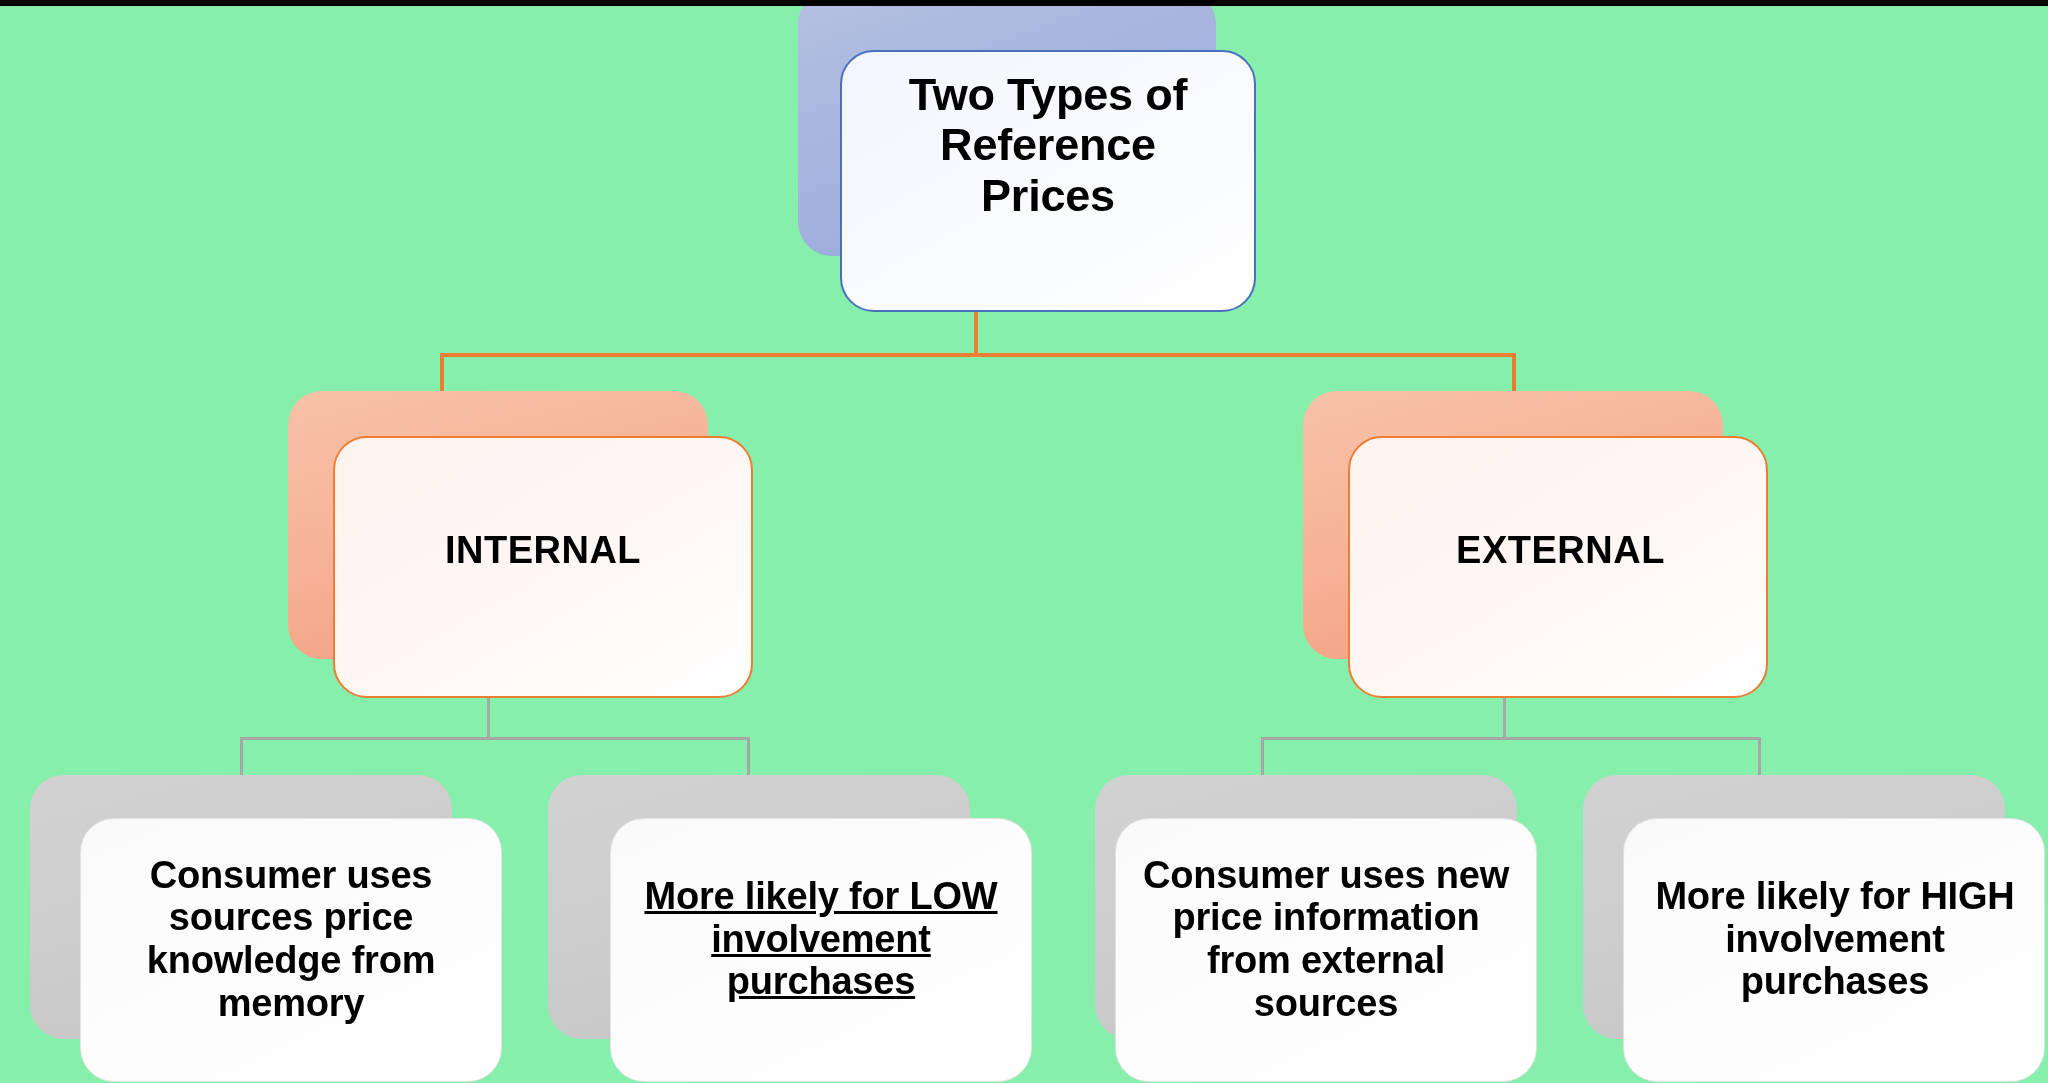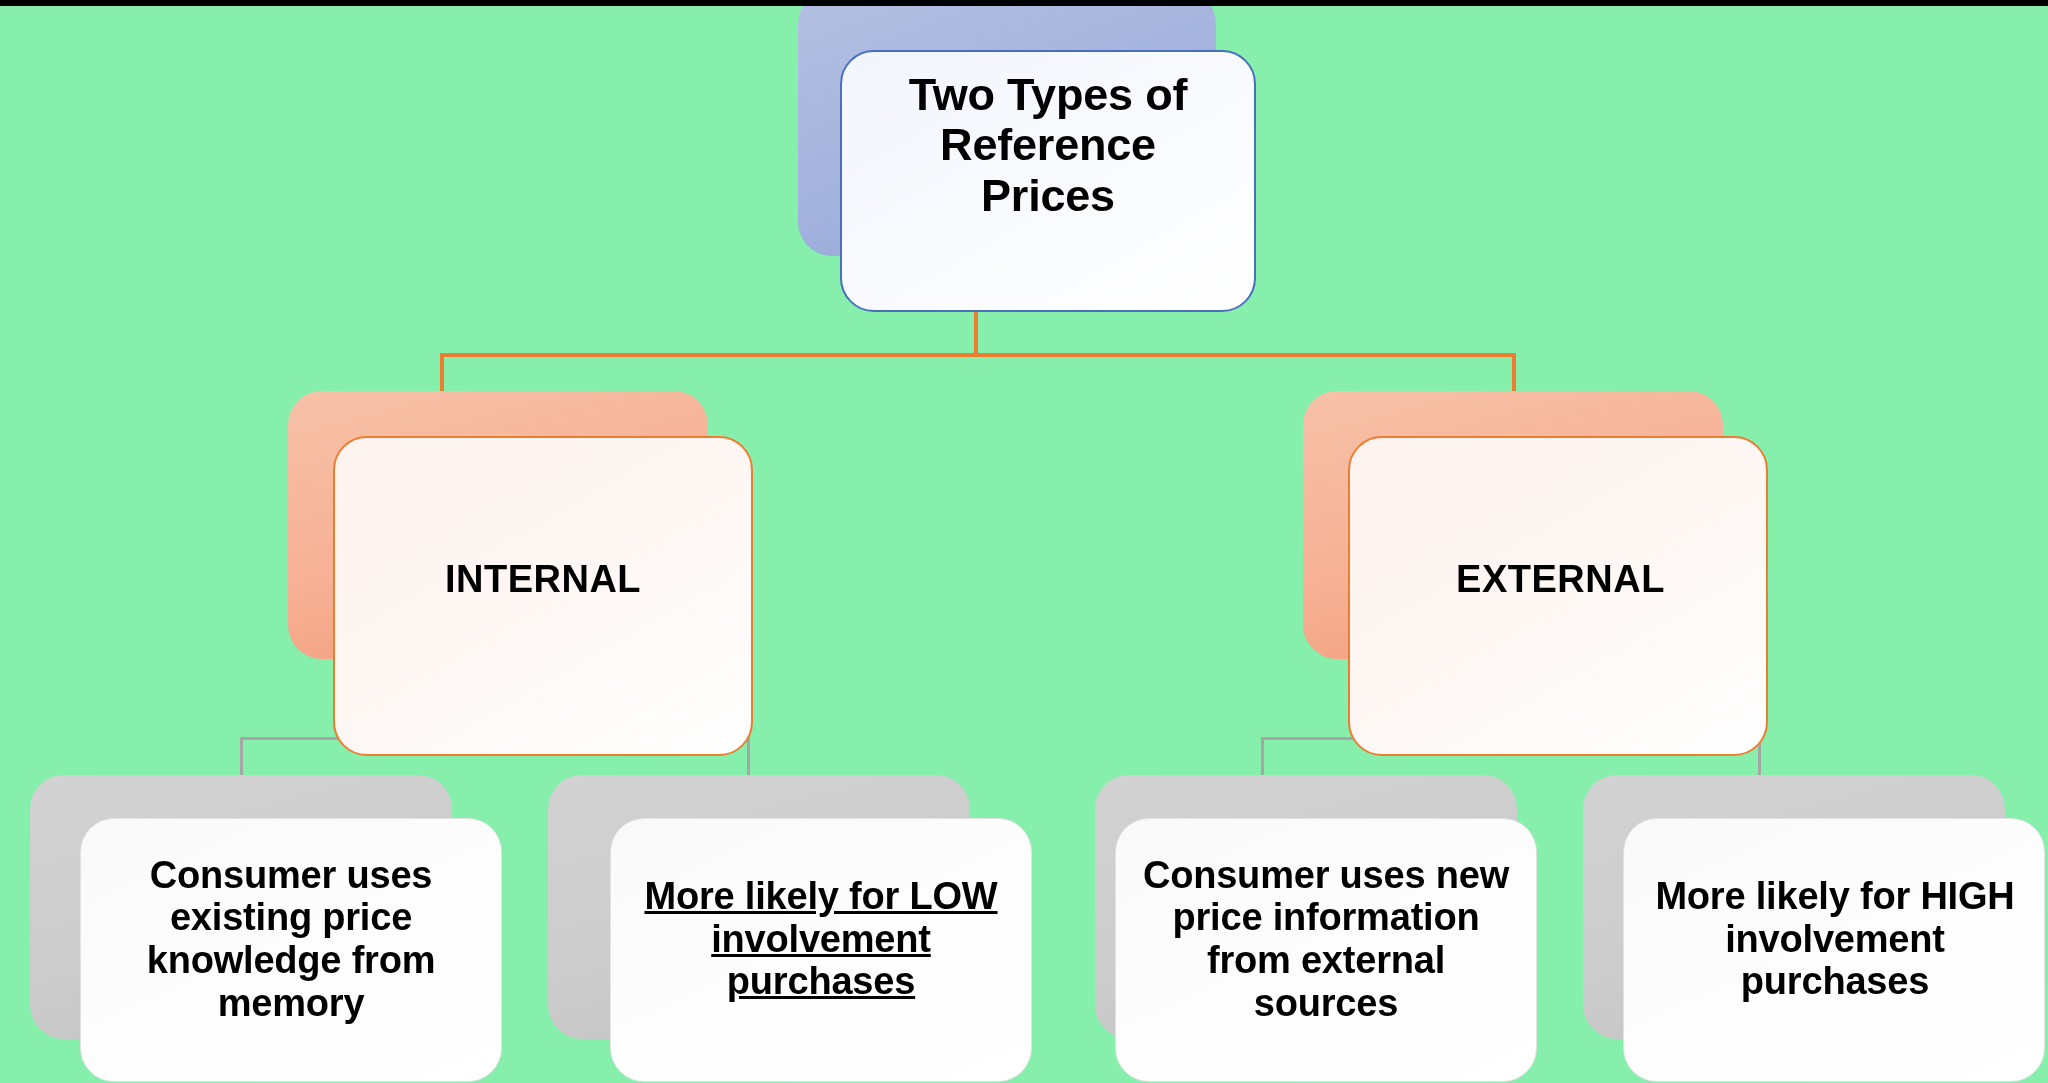--- a/index.html
+++ b/index.html
@@ -57,21 +57,21 @@
     align-items: flex-start;
   }
   .root-front .label { font-size: 45px; padding-top: 10px; }
 
   
   .lvl2-shadow {
     top: 385px; width: 420px; height: 268px;
     background: linear-gradient(165deg, #f7c2a8 0%, #f6b196 50%, #f29a76 100%);
   }
   .lvl2-front {
-    top: 430px; width: 420px; height: 320px;
+    top: 430px; width: 420px; height: 262px;
     background: linear-gradient(150deg, #fdf3ef 0%, #fdf6f3 45%, #ffffff 100%);
     border: 2px solid #ed7d31;
     padding: 0 14px 34px 14px;
   }
   .lvl2-front .label { font-size: 38px; letter-spacing: 0.5px; }
 
   .internal-shadow { left: 288px; }
   .internal-front  { left: 333px; }
   .external-shadow { left: 1303px; }
   .external-front  { left: 1348px; padding-left: 19px; }
@@ -143,21 +143,21 @@
   <div class="node">
     <div class="shadow-card lvl2-shadow external-shadow"></div>
     <div class="front-card lvl2-front external-front">
       <span class="label">EXTERNAL</span>
     </div>
   </div>
 
   <div class="node">
     <div class="shadow-card lvl3-shadow b1-shadow"></div>
     <div class="front-card lvl3-front b1-front">
-      <span class="label">Consumer uses existing price knowledge from memory</span>
+      <span class="label">Consumer uses sources price knowledge from memory</span>
     </div>
   </div>
 
   <div class="node">
     <div class="shadow-card lvl3-shadow b2-shadow"></div>
     <div class="front-card lvl3-front b2-front">
       <span class="label">More likely for LOW involvement purchases</span>
     </div>
   </div>
 

